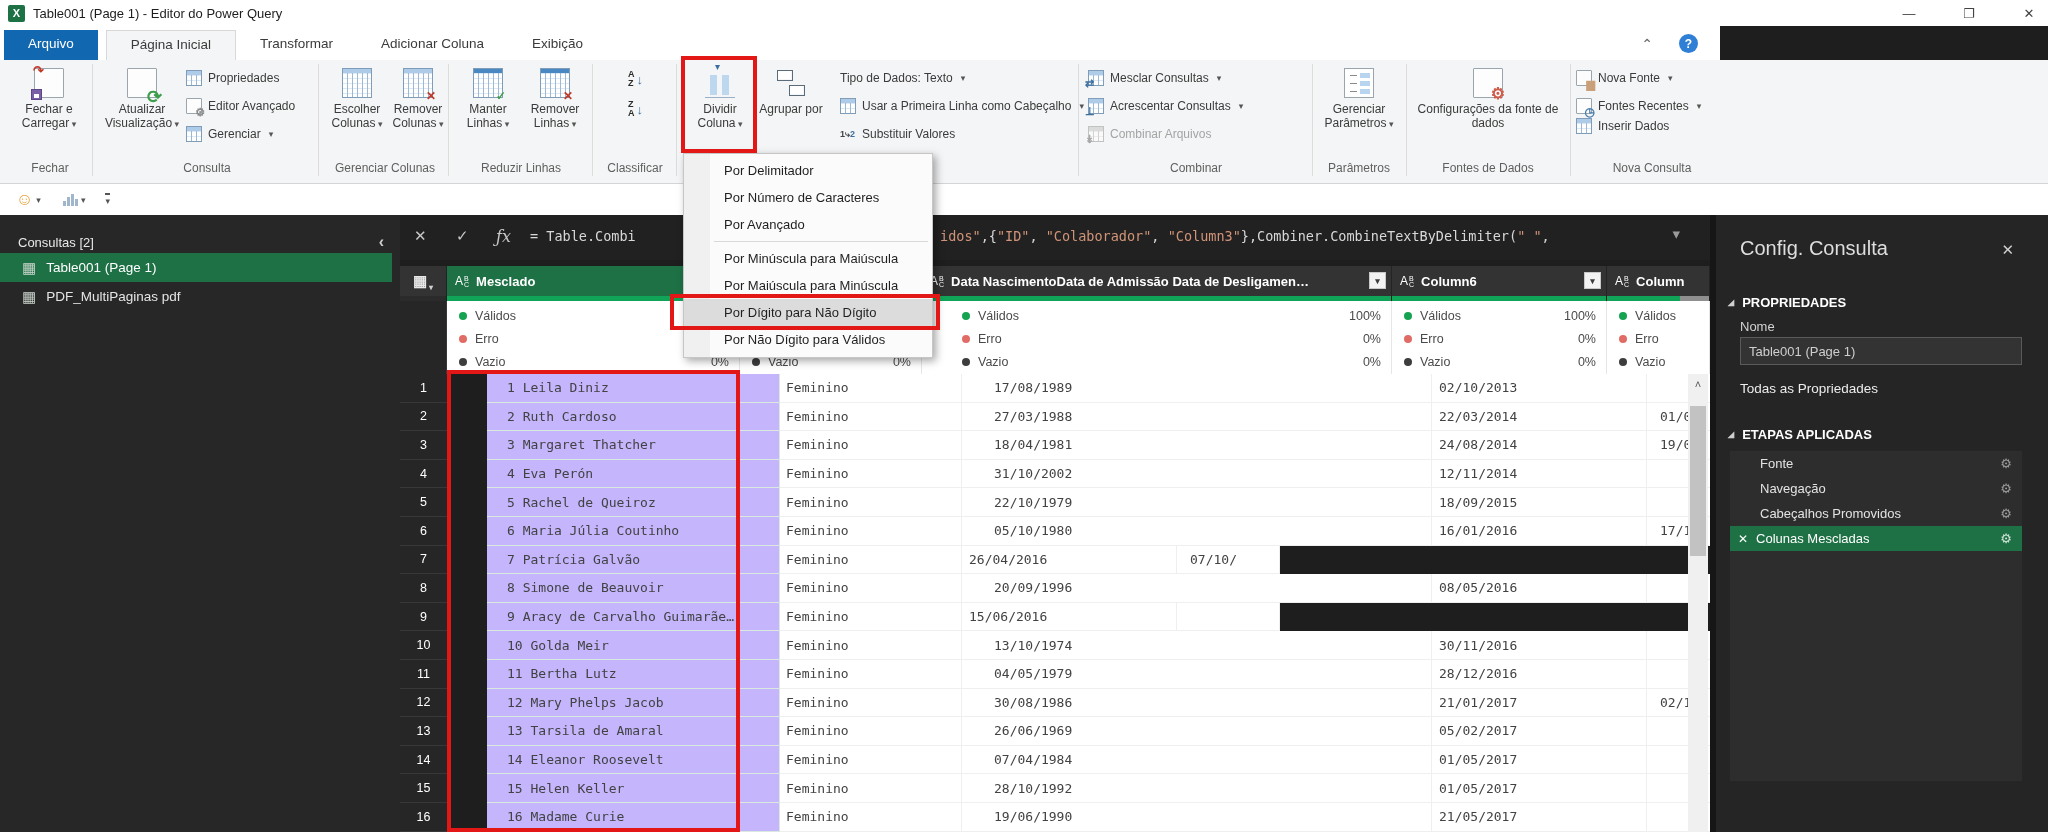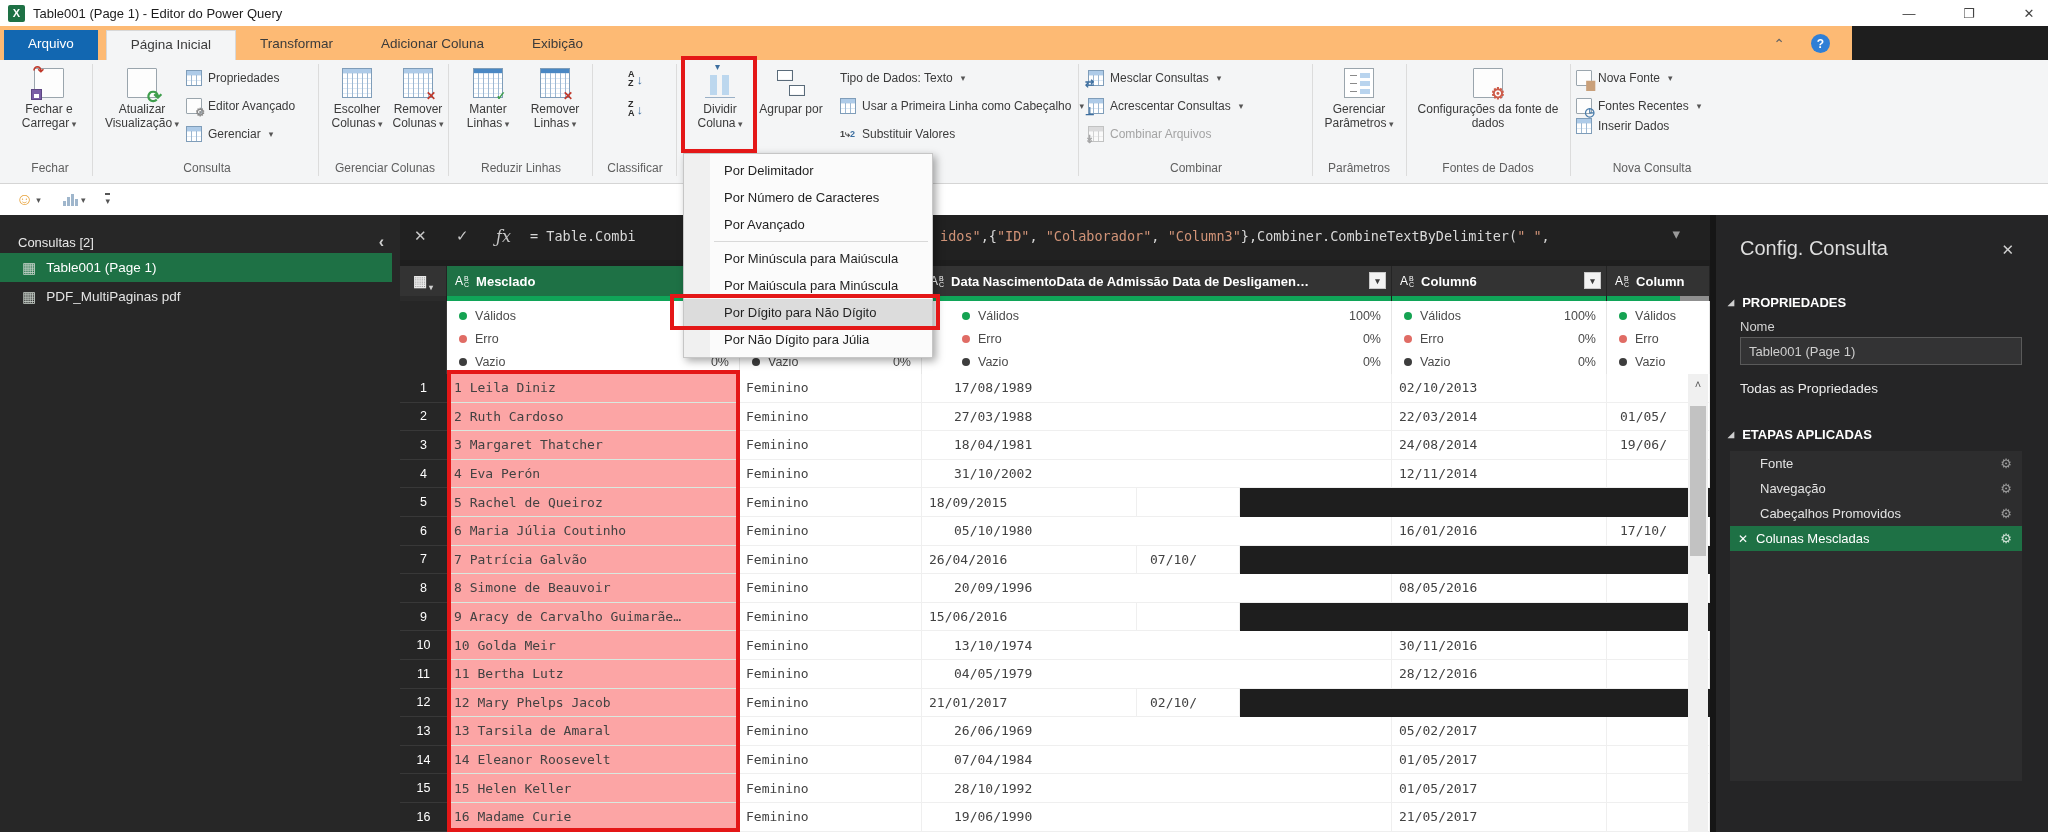--- a/index.html
+++ b/index.html
@@ -8,21 +8,21 @@
 
   
   .titlebar{position:absolute;left:0;top:0;width:2048px;height:26px;background:#ffffff;display:flex;align-items:center;}
   .xlicon{width:17px;height:17px;margin-left:8px;background:var(--green,#1e7145);color:#fff;font-size:11px;font-weight:bold;
     display:flex;align-items:center;justify-content:center;border-radius:2px;}
   .wtitle{margin-left:8px;font-size:13px;color:#1d1d1d;}
   .wctrls{position:absolute;right:10px;top:0;height:26px;display:flex;align-items:center;gap:42px;color:#444;font-size:13px;}
   .wbtn{width:18px;text-align:center;cursor:default;}
 
   
-  .tabbar{position:absolute;left:0;top:26px;width:1852px;height:34px;background:#fdba74;}
+  .tabbar{position:absolute;left:0;top:26px;width:1720px;height:34px;background:#ffffff;}
   .tabstrip{position:absolute;left:4px;bottom:0;display:flex;height:30px;}
   .tab{padding:6px 24px 0 24px;font-size:13.5px;color:#3b3b3b;height:30px;}
   .tab.file{background:var(--accent,#1267b1);color:#fff;margin-right:8px;}
   .tab.active{background:#f4f5f6;border:1px solid #d8d8d8;border-bottom:none;}
   .tabr-icons{position:absolute;right:22px;top:8px;display:flex;gap:26px;align-items:center;}
   .chevup{color:#666;font-size:14px;}
   .helpbtn{width:19px;height:19px;border-radius:50%;background:#2f7fd6;color:#fff;font-size:12px;font-weight:bold;
     display:flex;align-items:center;justify-content:center;}
 
   
@@ -132,21 +132,21 @@
   .qline{display:flex;align-items:center;height:23px;gap:8px;}
   .dot{width:8px;height:8px;border-radius:50%;flex:none;}
   .d-valid{background:#15a352;}.d-err{background:#e06c65;}.d-empty{background:#3d3d3d;}
   .qval{margin-left:auto;}
   .rows{position:absolute;left:0;top:114px;width:1310px;}
   .trow{display:flex;height:28.6px;}
   .rnum{width:47px;background:#262626;color:#fff;font-size:12.5px;display:flex;align-items:center;justify-content:center;
     border-bottom:1px solid #383838;flex:none;}
   .dcell{background:#fff;border-right:1px solid #efefef;border-bottom:1px solid #efefef;display:flex;align-items:center;
     font-family:"DejaVu Sans Mono",monospace;font-size:13px;color:#424242;overflow:hidden;white-space:nowrap;flex:none;}
-  .dcell.c0{background:#fca5a5;border-bottom:1px solid #d9e9df;border-right:1px solid #d9e9df;padding-left:7px;}
+  .dcell.c0{background:#c4b5fd;border-bottom:1px solid #d9e9df;border-right:1px solid #d9e9df;padding-left:20px;margin-left:40px;}
   .dcell.c1{padding-left:6px;}
   .dcell.c2{padding-left:32px;}
   .dcell.c3{padding-left:7px;}
   .dcell.c4{padding-left:13px;}
 
   
   .vscroll{position:absolute;left:1688px;top:374px;width:20px;height:458px;background:#f0f0f0;}
   .varrow{height:20px;display:flex;align-items:center;justify-content:center;color:#555;font-size:11px;}
   .vthumb{position:absolute;left:2px;top:32px;width:16px;height:150px;background:#c2c2c2;}
 
@@ -587,20 +587,21 @@
         <div class="dcell c0" style="width: 293px;">4 Eva Perón</div>
         <div class="dcell c1" style="width: 182px;">Feminino</div>
         <div class="dcell c2" style="width: 470px;">31/10/2002</div>
         <div class="dcell c3" style="width: 215px;">12/11/2014</div>
         <div class="dcell c4" style="width: 103px;"></div>
       </div>
       <div class="trow" style="height: 28.6px;">
         <div class="rnum">5</div>
         <div class="dcell c0" style="width: 293px;">5 Rachel de Queiroz</div>
         <div class="dcell c1" style="width: 182px;">Feminino</div>
+        <div class="dcell c2" style="width: 470px;">22/10/1979</div>
         <div class="dcell c3" style="width: 215px;">18/09/2015</div>
         <div class="dcell c4" style="width: 103px;"></div>
       </div>
       <div class="trow" style="height: 28.6px;">
         <div class="rnum">6</div>
         <div class="dcell c0" style="width: 293px;">6 Maria Júlia Coutinho</div>
         <div class="dcell c1" style="width: 182px;">Feminino</div>
         <div class="dcell c2" style="width: 470px;">05/10/1980</div>
         <div class="dcell c3" style="width: 215px;">16/01/2016</div>
         <div class="dcell c4" style="width: 103px;">17/10/</div>
@@ -640,20 +641,21 @@
         <div class="dcell c0" style="width: 293px;">11 Bertha Lutz</div>
         <div class="dcell c1" style="width: 182px;">Feminino</div>
         <div class="dcell c2" style="width: 470px;">04/05/1979</div>
         <div class="dcell c3" style="width: 215px;">28/12/2016</div>
         <div class="dcell c4" style="width: 103px;"></div>
       </div>
       <div class="trow" style="height: 28.6px;">
         <div class="rnum">12</div>
         <div class="dcell c0" style="width: 293px;">12 Mary Phelps Jacob</div>
         <div class="dcell c1" style="width: 182px;">Feminino</div>
+        <div class="dcell c2" style="width: 470px;">30/08/1986</div>
         <div class="dcell c3" style="width: 215px;">21/01/2017</div>
         <div class="dcell c4" style="width: 103px;">02/10/</div>
       </div>
       <div class="trow" style="height: 28.6px;">
         <div class="rnum">13</div>
         <div class="dcell c0" style="width: 293px;">13 Tarsila de Amaral</div>
         <div class="dcell c1" style="width: 182px;">Feminino</div>
         <div class="dcell c2" style="width: 470px;">26/06/1969</div>
         <div class="dcell c3" style="width: 215px;">05/02/2017</div>
         <div class="dcell c4" style="width: 103px;"></div>
@@ -726,18 +728,18 @@
 </div>
 
 <div class="menu" id="splitmenu">
     <div class="mitem">Por Delimitador</div>
     <div class="mitem">Por Número de Caracteres</div>
     <div class="mitem">Por Avançado</div>
     <div class="msep"></div>
     <div class="mitem">Por Minúscula para Maiúscula</div>
     <div class="mitem">Por Maiúscula para Minúscula</div>
     <div class="mitem hl">Por Dígito para Não Dígito</div>
-    <div class="mitem">Por Não Dígito para Júlia</div>
+    <div class="mitem">Por Não Dígito para Válidos</div>
   </div>
 
 <div class="redbox rb1"></div>
 <div class="redbox rb2"></div>
 <div class="redbox rb3"></div>
 
 </body></html>

